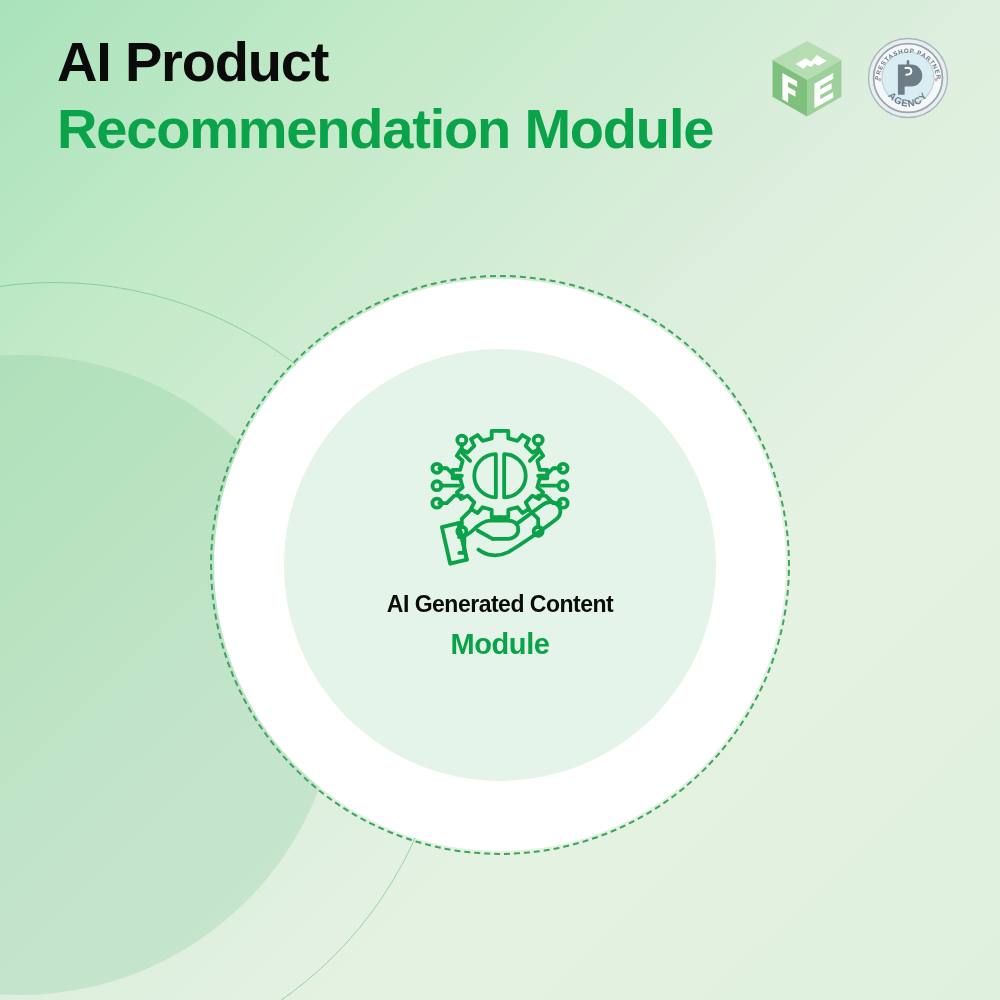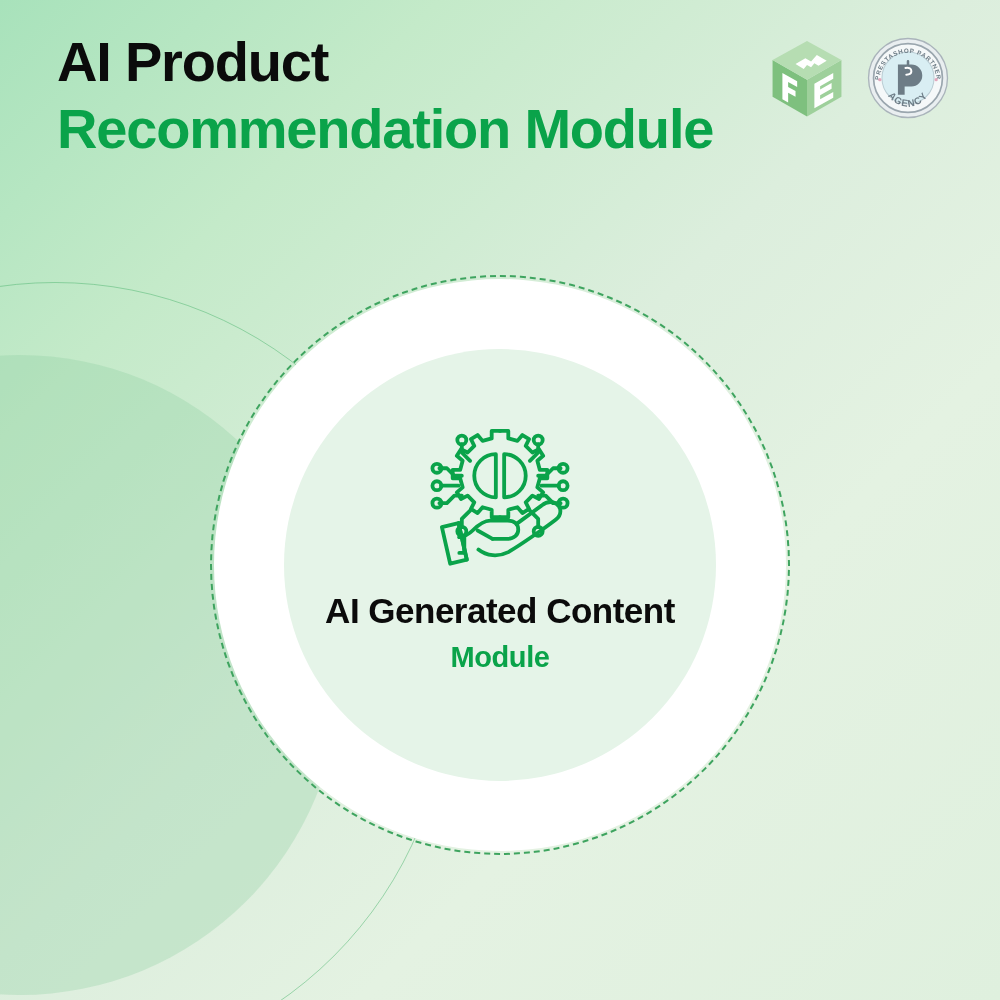--- a/index.html
+++ b/index.html
@@ -113,21 +113,21 @@
     flex-direction: column;
     align-items: center;
     justify-content: flex-start;
     padding-top: 62px;
     box-sizing: border-box;
   }
   .ai-icon { width: 166px; height: 166px; display: block; }
 
   .card-title {
     margin: 14px 0 0 0;
-    font-size: 35px;
+    font-size: 23px;
     font-weight: 700;
     color: #0b0b0b;
     letter-spacing: -0.5px;
     white-space: nowrap;
     text-align: center;
   }
   .card-subtitle {
     margin: 10px 0 0 0;
     font-size: 29px;
     font-weight: 700;

